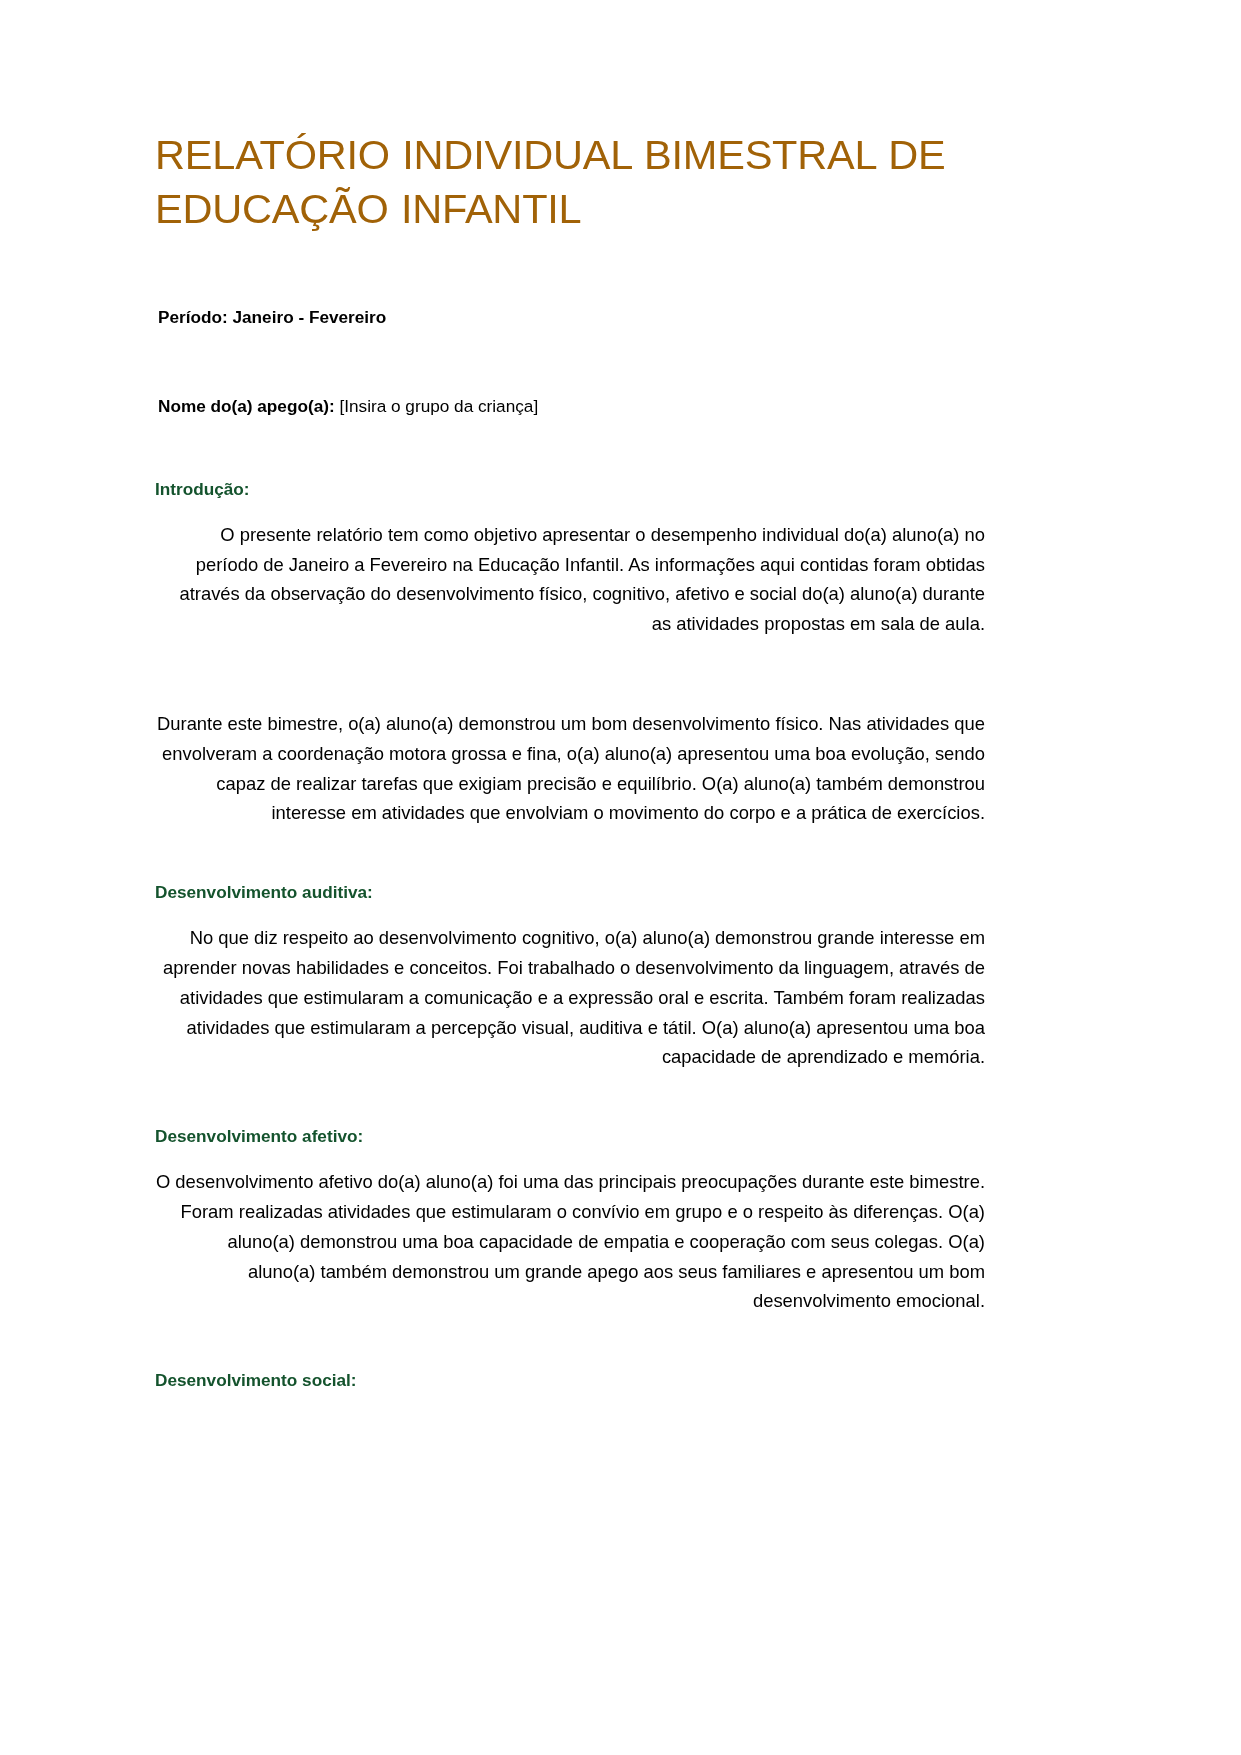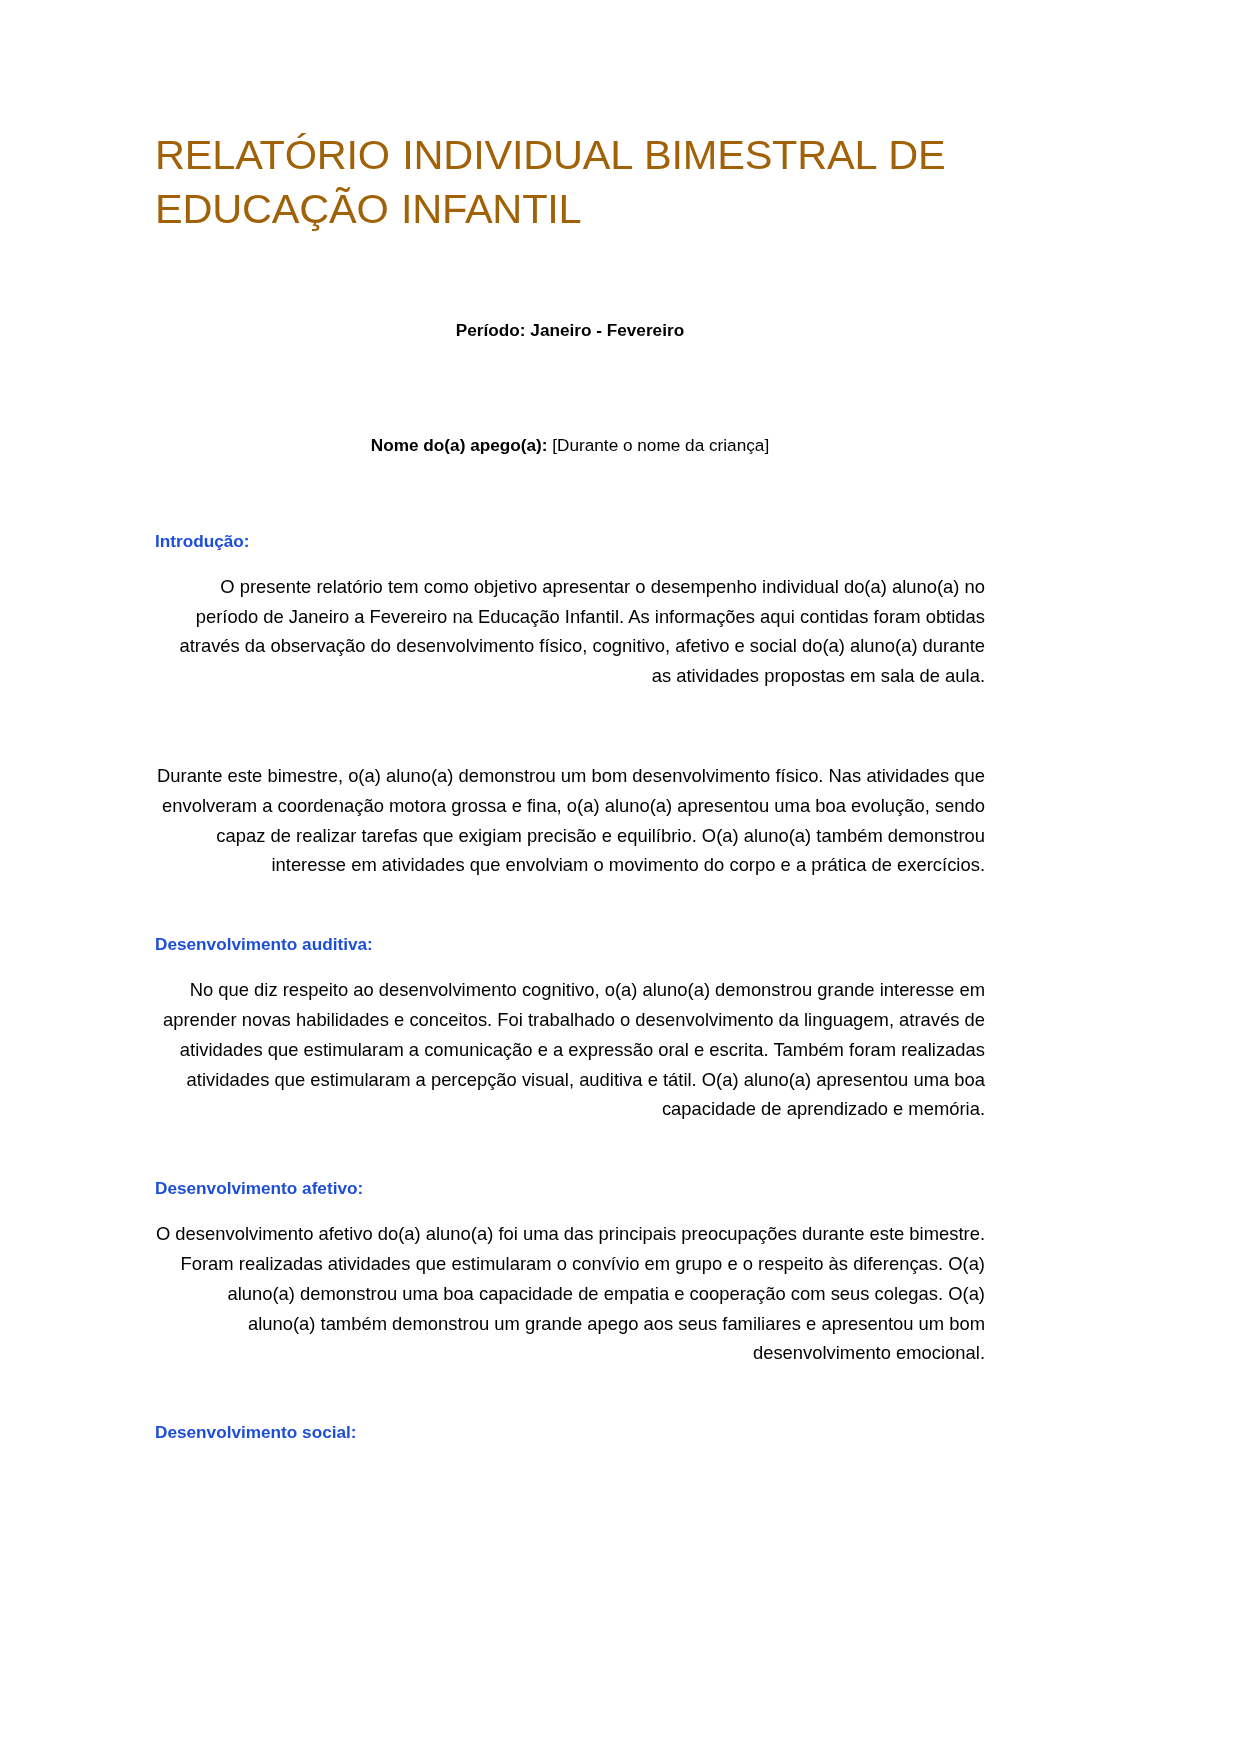--- a/index.html
+++ b/index.html
@@ -40,37 +40,36 @@
     letter-spacing: -0.2px;
     margin: 0;
     color: #a16207;
     word-spacing: 1px;
   }
 
   
   .meta-line {
     font-size: 17.2px;
     line-height: 1.45;
-    margin: 16px;
+    margin: 3px;
     color: #000000;
-    text-align: center;
   }
   .meta-line .label {
     font-weight: 700;
   }
   .meta-line .value {
     font-weight: 400;
   }
 
   .section-heading {
     font-size: 17.2px;
     font-weight: 700;
     line-height: 1.45;
     margin: 0;
-    color: #1d4ed8;
+    color: #14532d;
   }
 
   .body-text {
     font-size: 18.4px;
     font-weight: 400;
     line-height: 1.62;
     margin: 0;
     color: #000000;
     text-align: right;
   }
@@ -92,21 +91,21 @@
 
     <div class="sp-title-to-period"></div>
 
     <p class="meta-line">
       <span class="label">Período:</span><span>&nbsp;</span><span class="label">Janeiro - Fevereiro</span>
     </p>
 
     <div class="sp-period-to-name"></div>
 
     <p class="meta-line">
-      <span class="label">Nome do(a) apego(a):</span><span>&nbsp;</span><span class="value">[Durante o nome da criança]</span>
+      <span class="label">Nome do(a) apego(a):</span><span>&nbsp;</span><span class="value">[Insira o grupo da criança]</span>
     </p>
 
     <div class="sp-name-to-intro"></div>
 
     <h2 class="section-heading">Introdução:</h2>
     <div class="sp-head-to-body"></div>
     <p class="body-text">O presente relatório tem como objetivo apresentar o desempenho individual do(a) aluno(a) no período de Janeiro a Fevereiro na Educação Infantil. As informações aqui contidas foram obtidas através da observação do desenvolvimento físico, cognitivo, afetivo e social do(a) aluno(a) durante as atividades propostas em sala de aula.</p>
 
     <div class="sp-block"></div>
 

